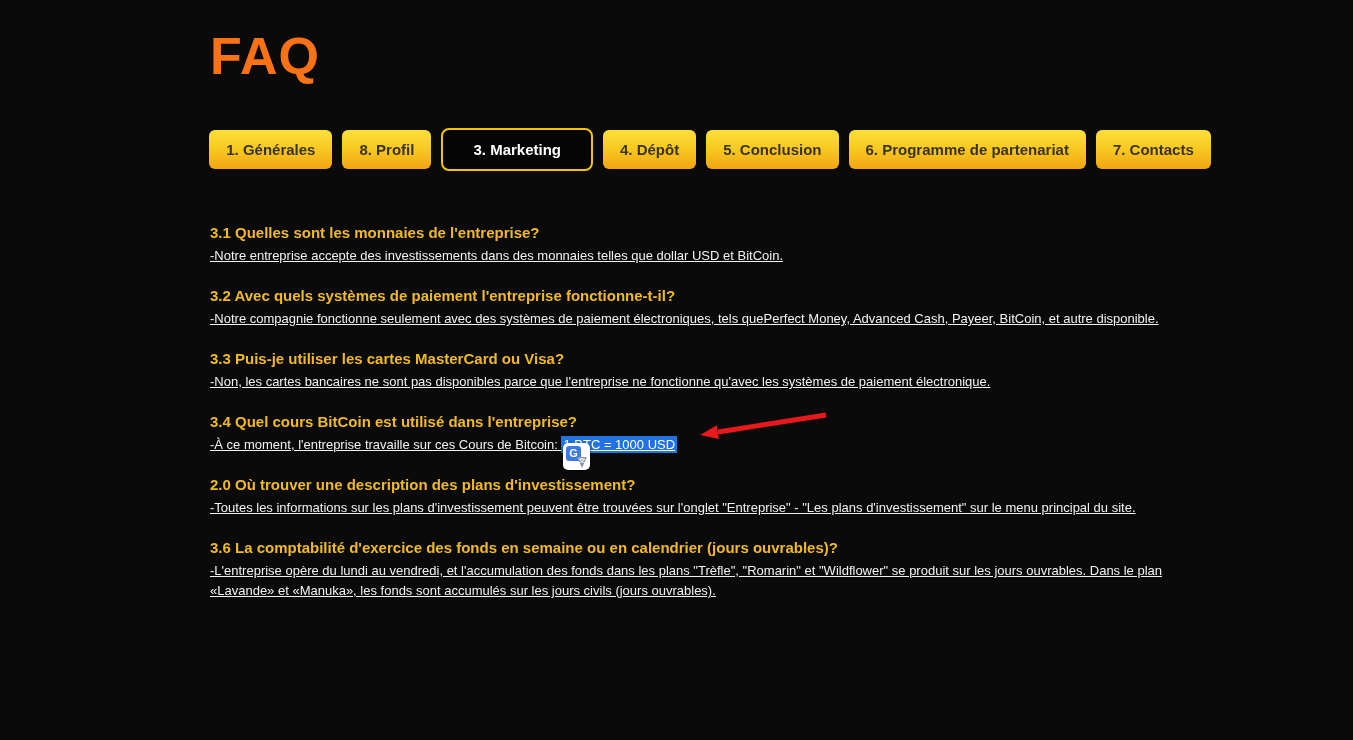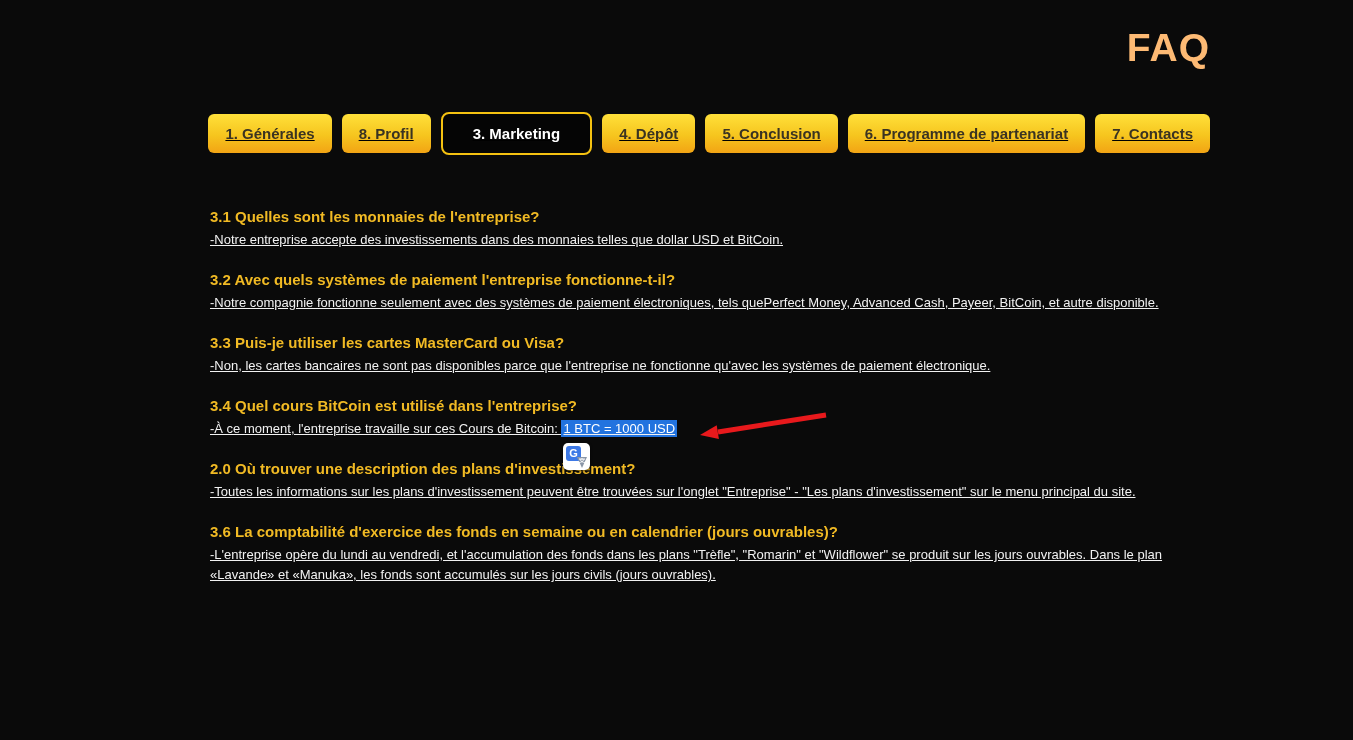--- a/index.html
+++ b/index.html
@@ -6,35 +6,34 @@
   body {
     width:1353px; height:740px;
     background:#0a0a0a;
     position:relative;
     overflow:hidden;
     font-family:"Liberation Sans", sans-serif;
   }
   .page { width:1000px; margin-left:210px; }
 
   .page-title {
-    text-align:right;
-    color:#fdba74;
-    font-size:39px;
+    text-align:left;
+    color:#f97316;
+    font-size:52px;
     font-weight:700;
     margin:26px 0 0 0;
     letter-spacing:1px;
   }
 
   .tabs {
     display:flex;
-    justify-content:flex-end;
+    justify-content:center;
     align-items:center;
     gap:10px;
     margin-top:42px;
-    text-decoration:underline;
   }
   .tab {
     display:inline-block;
     background:linear-gradient(to bottom, #ffe03a 0%, #f6c51e 55%, #f2a414 100%);
     color:#3a3322;
     font-weight:700;
     font-size:15px;
     line-height:15px;
     padding:12px 17px;
     border:none;

